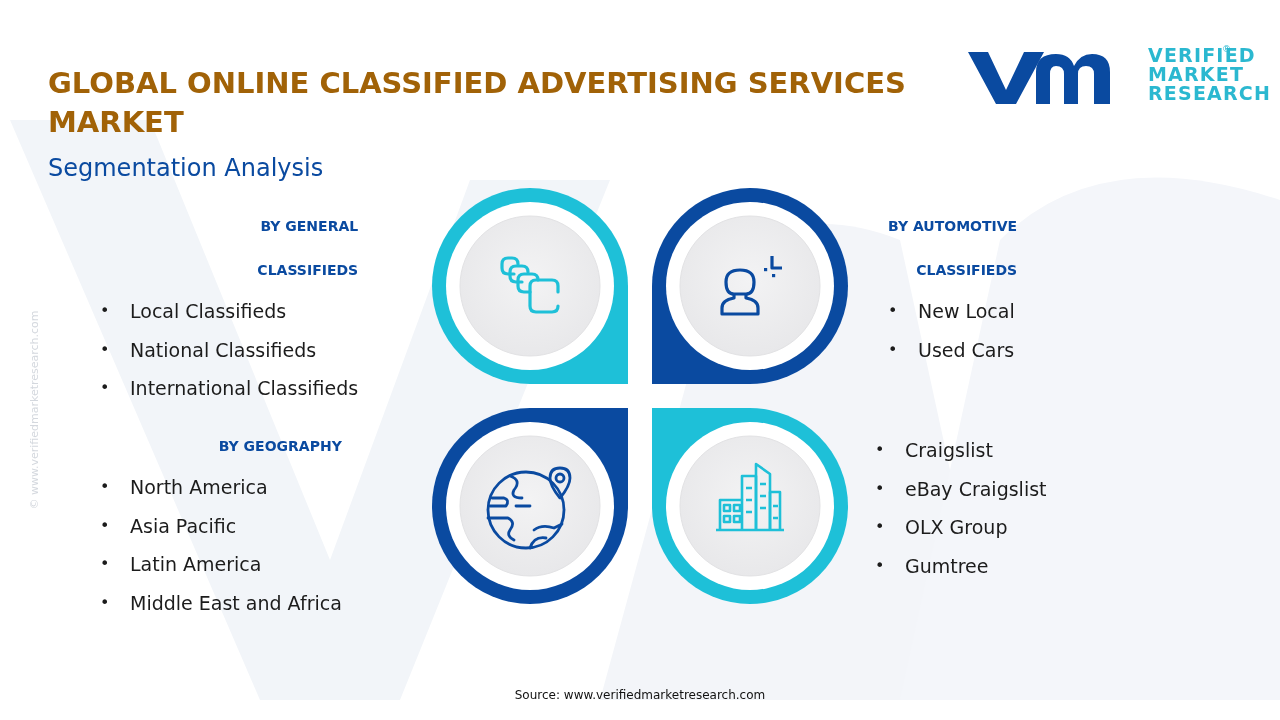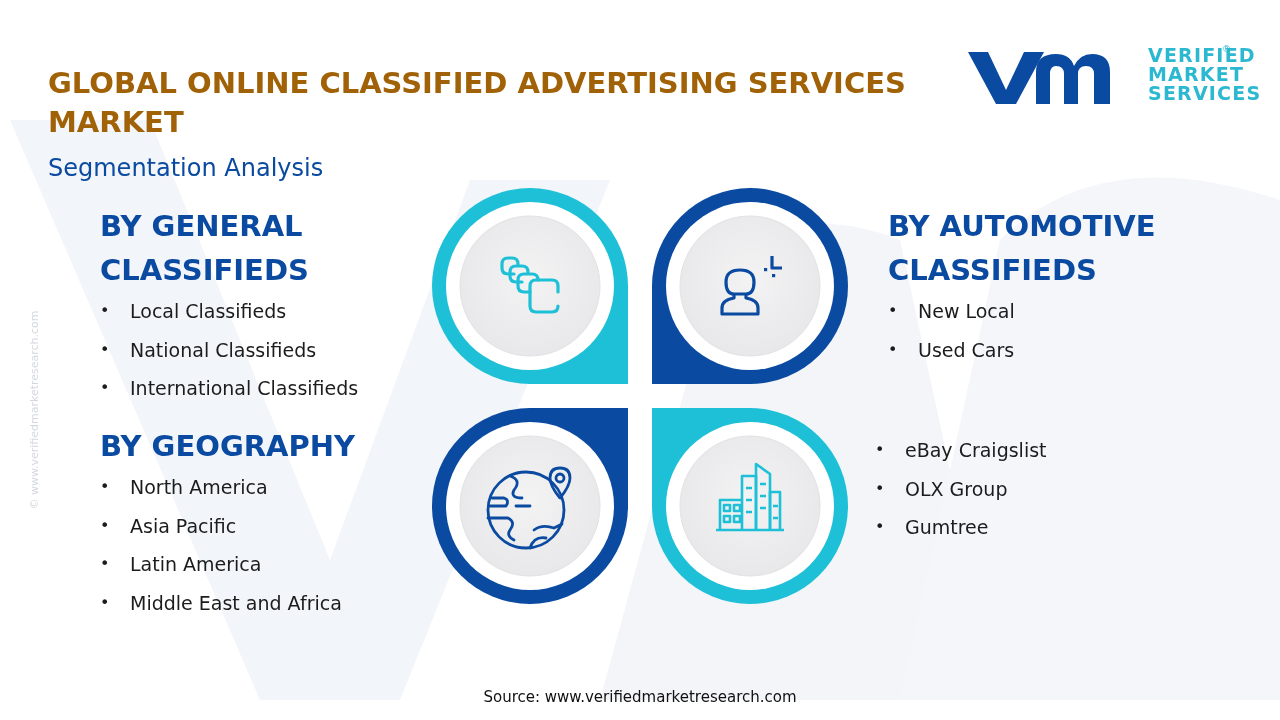--- a/index.html
+++ b/index.html
@@ -30,42 +30,43 @@
 
   .vertical-url {
     position: absolute; left: 34px; top: 410px;
     transform: translate(-50%, -50%) rotate(-90deg);
     font-size: 11px; color: #d4d8de; white-space: nowrap;
     font-family: "DejaVu Sans", sans-serif;
   }
 
   .section { position: absolute; }
   .sec-heading {
-    color: #0a4aa0; font-weight: bold; font-size: 29px; line-height: 44px;
+    color: #0a4aa0; font-weight: bold; font-size: 14px; line-height: 44px;
     font-family: "DejaVu Sans", sans-serif;
+    text-align: right;
   }
   .sec-list { list-style: none; }
   .sec-list li {
     position: relative; padding-left: 30px; font-size: 19px; line-height: 38.5px;
     color: #1c1c1c; font-family: "DejaVu Sans", sans-serif;
   }
   .sec-list li::before {
     content: "\2022"; position: absolute; left: 0; top: 0; color: #1c1c1c; font-size: 16px;
   }
 
   .sec-general { left: 100px; top: 204px; }
   .sec-geo { left: 100px; top: 424px; }
   .sec-auto { left: 888px; top: 204px; }
   .sec-key { left: 875px; top: 431px; }
 
   .petals { position: absolute; left: 430px; top: 188px; width: 420px; height: 420px; }
 
   .source {
     position: absolute; left: 0; right: 0; top: 688px; text-align: center;
-    font-size: 15px; color: #111; font-family: "DejaVu Sans", sans-serif;
+    font-size: 12px; color: #111; font-family: "DejaVu Sans", sans-serif;
   }
 </style>
 </head>
 <body>
 
 <svg class="watermark" width="1280" height="720" viewBox="0 0 1280 720">
   <path d="M10 120 L150 120 L330 560 L470 180 L610 180 L400 700 L260 700 Z" fill="#f2f5f9"></path>
   <path d="M600 700 L720 260 Q800 200 900 240 L1000 700 Z" fill="#f3f5f9"></path>
   <path d="M900 700 L1000 240 Q1100 140 1280 200 L1280 700 Z" fill="#f4f6fa"></path>
 </svg>
@@ -73,21 +74,21 @@
 <div class="title">GLOBAL ONLINE CLASSIFIED ADVERTISING SERVICES MARKET</div>
 <div class="subtitle">Segmentation Analysis</div>
 
 <svg class="logo" viewBox="0 0 270 62" width="270" height="62">
   <path d="M2 6 L22 6 L40 44 L58 6 L78 6 L50 58 L30 58 Z" fill="#0a4aa0"></path>
   <path d="M70 58 L70 26 Q70 8 90 8 Q104 8 108 20 Q114 8 126 8 Q144 8 144 26 L144 58 L128 58 L128 28 Q128 20 120 20 Q112 20 112 28 L112 58 L98 58 L98 28 Q98 20 90 20 Q84 20 84 28 L84 58 Z" fill="#0a4aa0"></path>
 </svg>
 <div class="logo-text">
   <span>VERIFIED</span>
   <span>MARKET</span>
-  <span>SERVICES</span>
+  <span>RESEARCH</span>
 </div>
 <div class="reg">®</div>
 
 <div class="vertical-url">© www.verifiedmarketresearch.com</div>
 
 <div class="section sec-general">
   <div class="sec-heading">BY GENERAL</div>
   <div class="sec-heading">CLASSIFIEDS</div>
   <ul class="sec-list">
     <li>Local Classifieds</li>
@@ -110,20 +111,21 @@
   <div class="sec-heading">BY AUTOMOTIVE</div>
   <div class="sec-heading">CLASSIFIEDS</div>
   <ul class="sec-list">
     <li>New Local</li>
     <li>Used Cars</li>
   </ul>
 </div>
 
 <div class="section sec-key">
   <ul class="sec-list">
+    <li>Craigslist</li>
     <li>eBay Craigslist</li>
     <li>OLX Group</li>
     <li>Gumtree</li>
   </ul>
 </div>
 
 <svg class="petals" viewBox="0 0 420 420" width="420" height="420">
   <defs>
     <radialGradient id="inner" cx="50%" cy="45%" r="55%">
       <stop offset="0%" stop-color="#f3f3f4"></stop>

